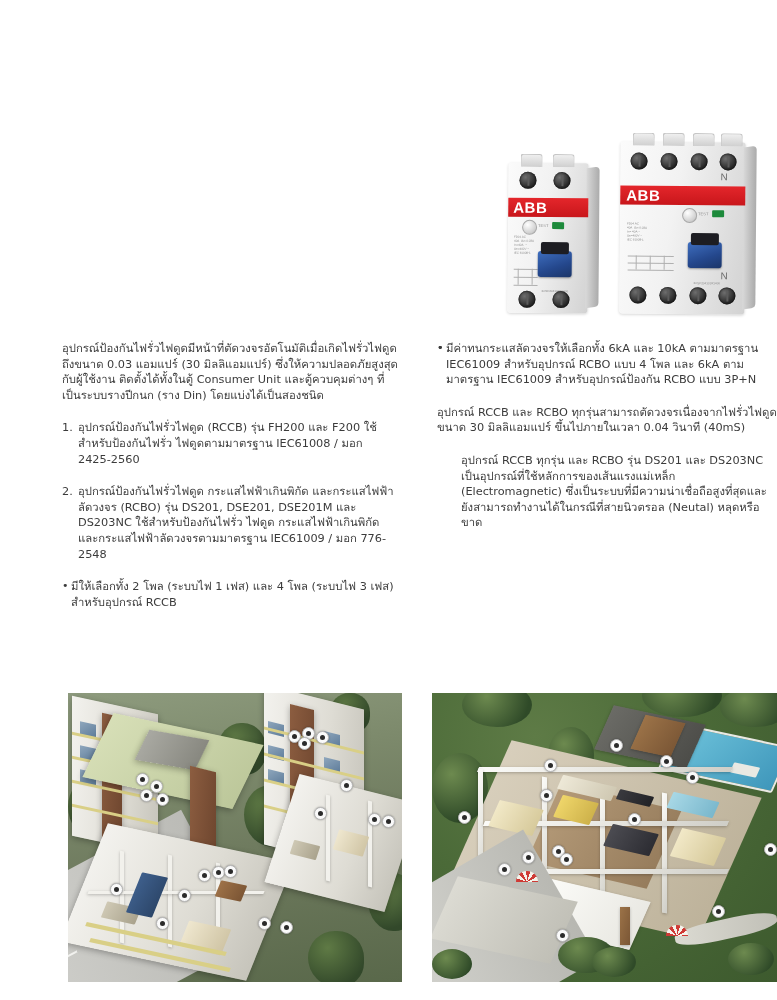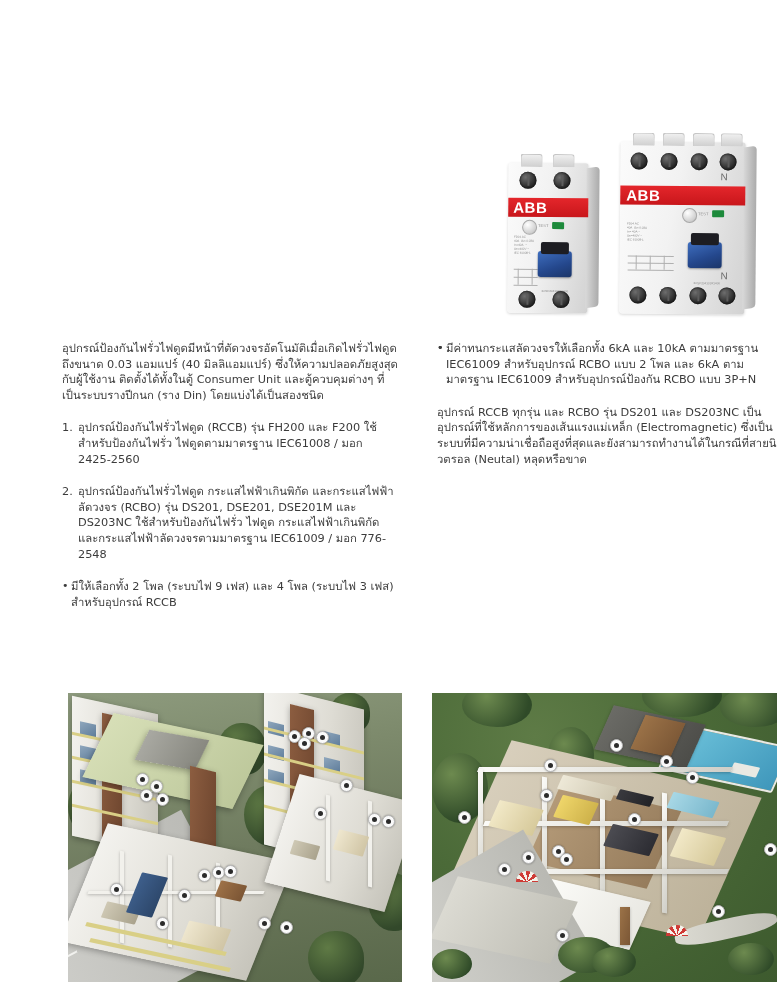--- a/index.html
+++ b/index.html
@@ -382,51 +382,52 @@
       <div class="term slot" style="left:10px; top:145px;"></div>
       <div class="term slot" style="left:40px; top:145px;"></div>
       <div class="term slot" style="left:70px; top:145px;"></div>
       <div class="term slot" style="left:99px; top:145px;"></div>
       <div class="nlabel" style="left:101px; top:128px;">N</div>
     </div>
   </div>
 
   <div class="col col-left">
 
-    <p class="para">อุปกรณ์ป้องกันไฟรั่วไฟดูดมีหน้าที่ตัดวงจรอัตโนมัติเมื่อเกิดไฟรั่วไฟดูดถึงขนาด 0.03 แอมแปร์ (40 มิลลิแอมแปร์) ซึ่งให้ความปลอดภัยสูงสุดกับผู้ใช้งาน ติดตั้งได้ทั้งในตู้ Consumer Unit และตู้ควบคุมต่างๆ ที่เป็นระบบรางปีกนก (ราง Din) โดยแบ่งได้เป็นสองชนิด</p>
+    <p class="para">อุปกรณ์ป้องกันไฟรั่วไฟดูดมีหน้าที่ตัดวงจรอัตโนมัติเมื่อเกิดไฟรั่วไฟดูดถึงขนาด 0.03 แอมแปร์ (30 มิลลิแอมแปร์) ซึ่งให้ความปลอดภัยสูงสุดกับผู้ใช้งาน ติดตั้งได้ทั้งในตู้ Consumer Unit และตู้ควบคุมต่างๆ ที่เป็นระบบรางปีกนก (ราง Din) โดยแบ่งได้เป็นสองชนิด</p>
 
     <div class="para numbered" style="margin-top:17px;">
       <span class="num">1.</span>
       <span>อุปกรณ์ป้องกันไฟรั่วไฟดูด (RCCB) รุ่น FH200 และ F200 ใช้สำหรับป้องกันไฟรั่ว ไฟดูดตามมาตรฐาน IEC61008 / มอก 2425-2560</span>
     </div>
 
     <div class="para numbered" style="margin-top:17px;">
       <span class="num">2.</span>
       <span>อุปกรณ์ป้องกันไฟรั่วไฟดูด กระแสไฟฟ้าเกินพิกัด และกระแสไฟฟ้าลัดวงจร (RCBO) รุ่น DS201, DSE201, DSE201M และ DS203NC ใช้สำหรับป้องกันไฟรั่ว ไฟดูด กระแสไฟฟ้าเกินพิกัด และกระแสไฟฟ้าลัดวงจรตามมาตรฐาน IEC61009 / มอก 776-2548</span>
     </div>
 
     <div class="para bulleted" style="margin-top:17px;">
       <span class="dot">•</span>
-      <span>มีให้เลือกทั้ง 2 โพล (ระบบไฟ 9 เฟส) และ 4 โพล (ระบบไฟ 3 เฟส) สำหรับอุปกรณ์ RCCB</span>
+      <span>มีให้เลือกทั้ง 2 โพล (ระบบไฟ 1 เฟส) และ 4 โพล (ระบบไฟ 3 เฟส) สำหรับอุปกรณ์ RCCB</span>
     </div>
   </div>
 
   <div class="col col-right">
 
     <div class="para bulleted tight">
       <span class="dot">•</span>
     </div>
 
     <div class="para bulleted tight">
       <span class="dot">•</span>
-      <span>มีค่าทนกระแสลัดวงจรให้เลือกทั้ง 6kA และ 10kA ตามมาตรฐาน IEC61009 สำหรับอุปกรณ์ RCBO แบบ 2 โพล และ 6kA ตามมาตรฐาน IEC61009 สำหรับอุปกรณ์ป้องกัน RCBO แบบ 3P+N</span>
-    </div>
-
-
-    <p class="para" style="margin-top:17px;">อุปกรณ์ RCCB ทุกรุ่น และ RCBO รุ่น DS201 และ DS203NC เป็นอุปกรณ์ที่ใช้หลักการของเส้นแรงแม่เหล็ก (Electromagnetic) ซึ่งเป็นระบบที่มีความน่าเชื่อถือสูงที่สุดและยังสามารถทำงานได้ในกรณีที่สายนิวตรอล (Neutal) หลุดหรือขาด</p>
+      <span>มีค่าทนกระแสลัดวงจรให้เลือกทั้ง 6kA และ 10kA ตามมาตรฐาน IEC61009 สำหรับอุปกรณ์ RCBO แบบ 4 โพล และ 6kA ตามมาตรฐาน IEC61009 สำหรับอุปกรณ์ป้องกัน RCBO แบบ 3P+N</span>
+    </div>
+
+    <p class="para" style="margin-top:17px;">อุปกรณ์ RCCB และ RCBO ทุกรุ่นสามารถตัดวงจรเนื่องจากไฟรั่วไฟดูดขนาด 30 มิลลิแอมแปร์ ขึ้นไปภายในเวลา 0.04 วินาที (40mS)</p>
+
+    <p class="para" style="margin-top:17px;margin-left:24px;">อุปกรณ์ RCCB ทุกรุ่น และ RCBO รุ่น DS201 และ DS203NC เป็นอุปกรณ์ที่ใช้หลักการของเส้นแรงแม่เหล็ก (Electromagnetic) ซึ่งเป็นระบบที่มีความน่าเชื่อถือสูงที่สุดและยังสามารถทำงานได้ในกรณีที่สายนิวตรอล (Neutal) หลุดหรือขาด</p>
 
   </div>
 
   <div class="render render-left">
     <div class="scene">
       <div class="apt-sky"></div>
 
       <div class="tree" style="left:150px;top:30px;width:48px;height:52px;"></div>
       <div class="tree" style="left:176px;top:92px;width:56px;height:62px;"></div>
       <div class="tree" style="left:0px;top:86px;width:46px;height:58px;"></div>

